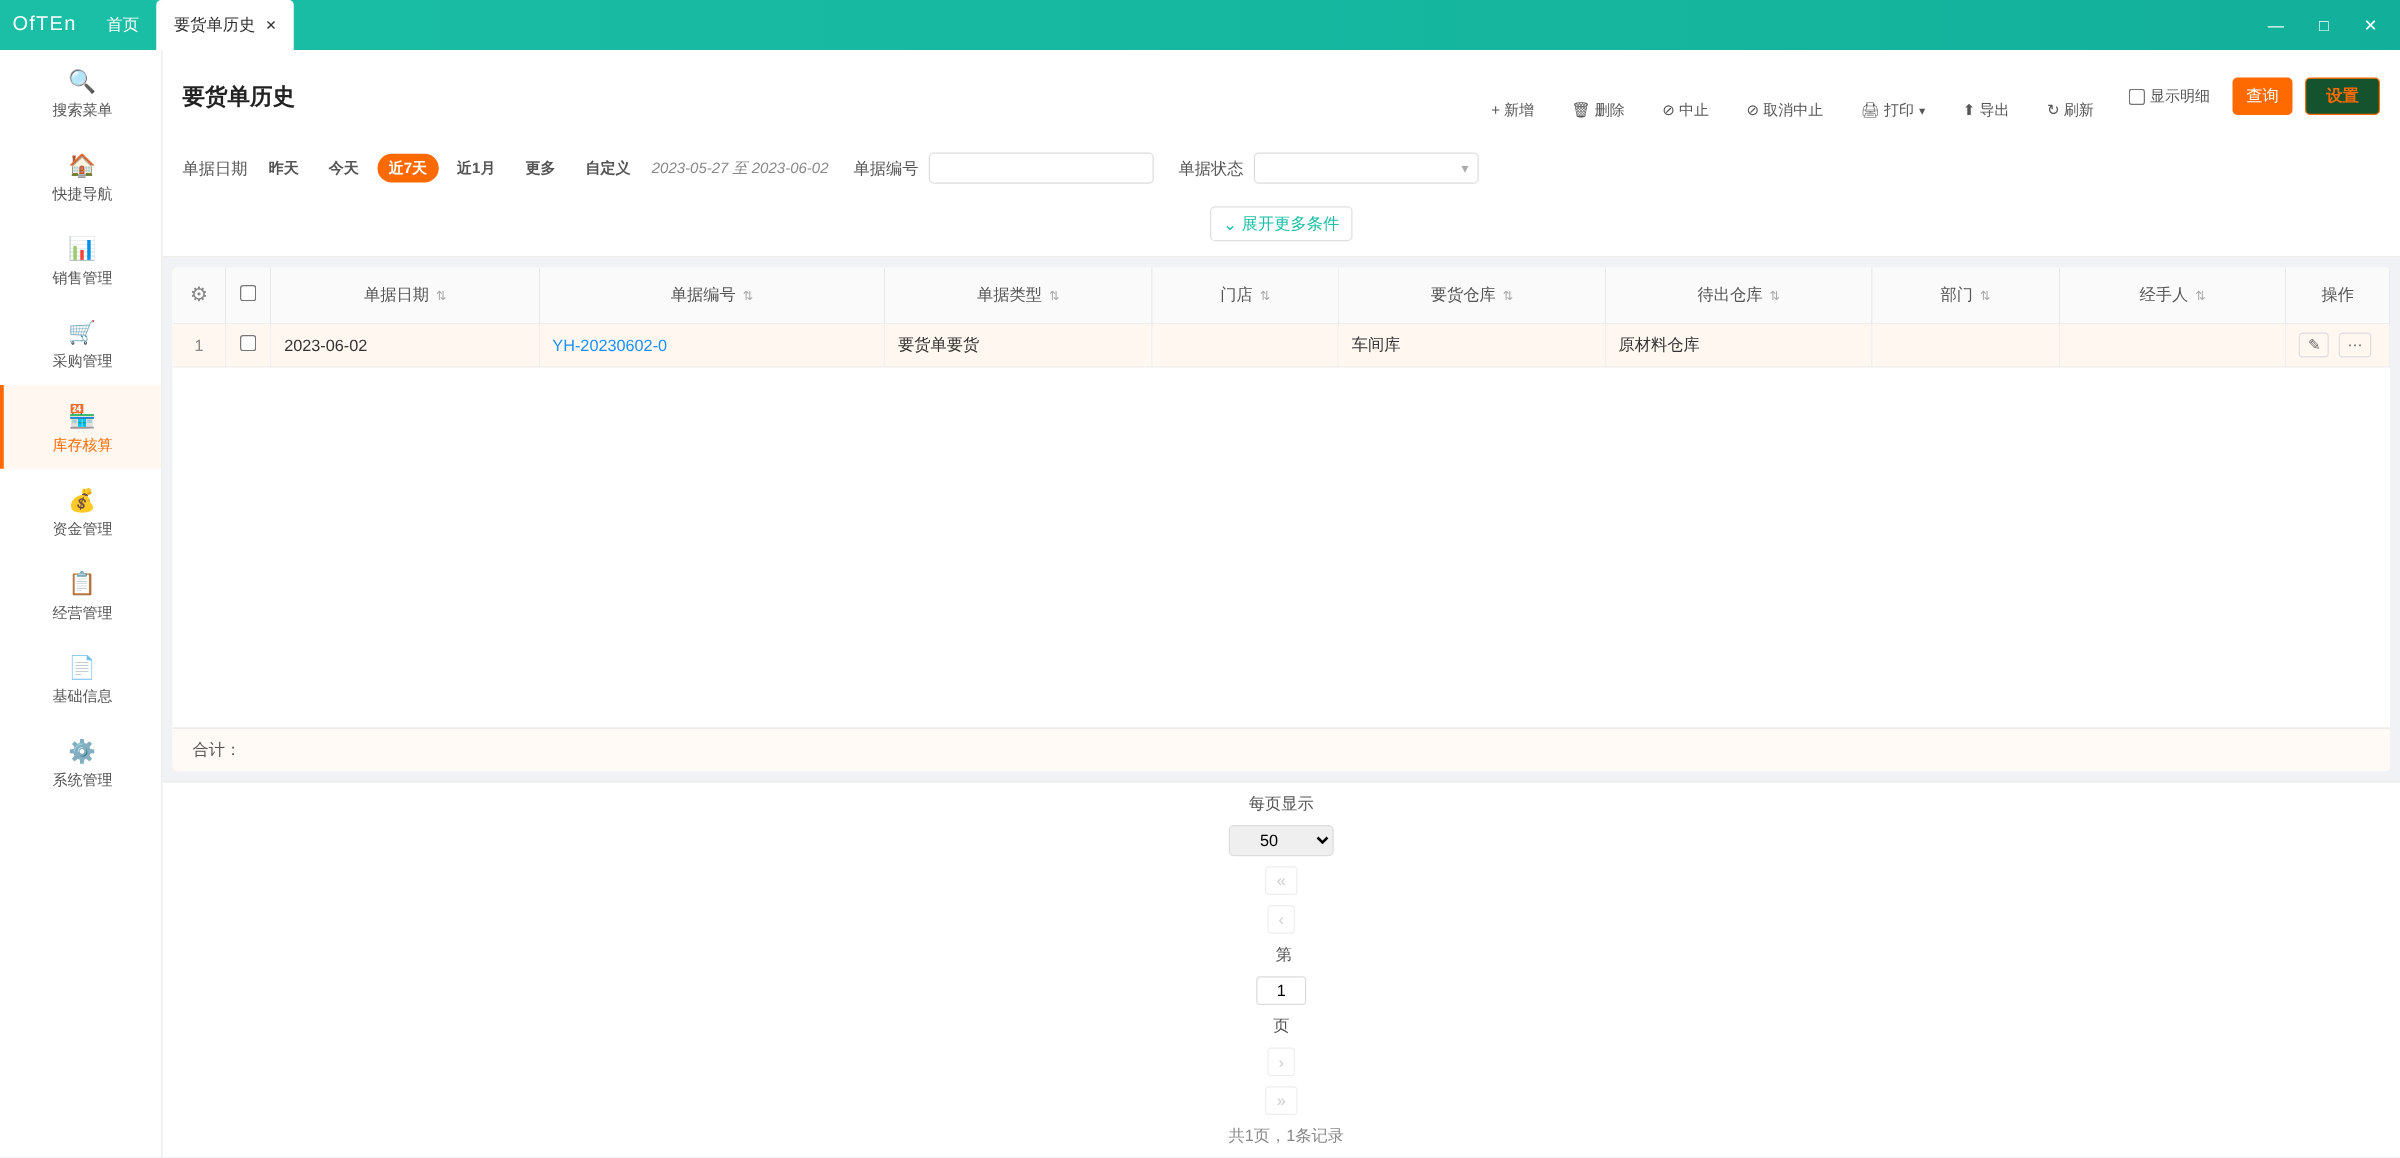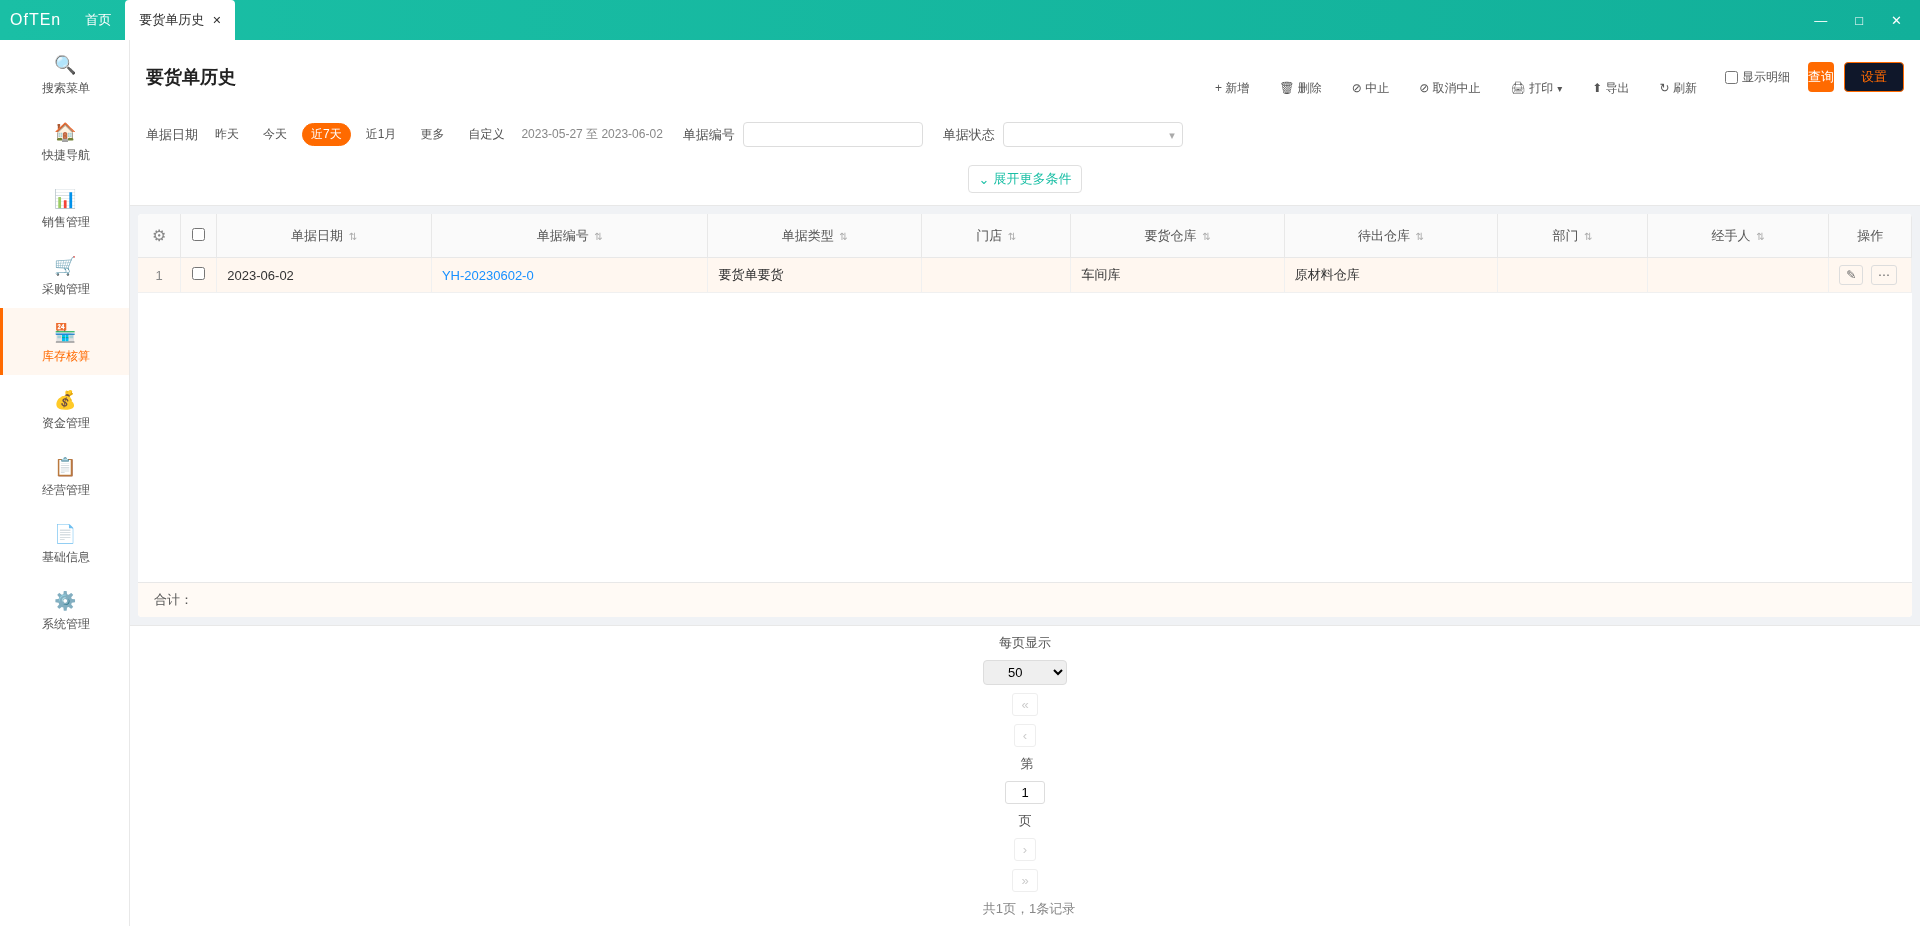--- a/index.html
+++ b/index.html
@@ -117,32 +117,33 @@
       background: none;
       border: none;
       color: #555;
       margin-top: 23px;
     }
     .btn-primary {
       background: #ff6a00;
       color: #fff;
       border: none;
       border-radius: 4px;
-      padding: 6px 0;
+      padding: 6px 11px;
       font-size: 13px;
       cursor: pointer;
     }
     .btn-setting {
-      background: #0f172a;
+      background: #14532d;
       color: #ff6a00;
       border: 1px solid #ff6a00;
       border-radius: 4px;
       padding: 5px 16px;
       font-size: 13px;
       cursor: pointer;
+      font-weight: bold;
     }
     .display-cell-btn {
       display: flex;
       align-items: center;
       gap: 4px;
       font-size: 12px;
       color: #555;
       cursor: pointer;
       padding: 4px 8px;
     }
@@ -154,35 +155,35 @@
       padding: 10px 0 8px;
       gap: 20px;
       flex-wrap: wrap;
     }
     .filter-group {
       display: flex;
       align-items: center;
       gap: 8px;
     }
     .filter-label { color: #555; font-size: 13px; white-space: nowrap; }
-    .date-shortcuts { display: flex; gap: 6px; align-items: flex-end; }
+    .date-shortcuts { display: flex; gap: 6px; align-items: flex-end; font-weight: bold; }
     .date-btn {
       padding: 2px 8px;
       border-radius: 12px;
       font-size: 12px;
       cursor: pointer;
       border: 1px solid transparent;
       color: #555;
     }
     .date-btn.active {
       background: #ff6a00;
       color: #fff;
       border-color: #ff6a00;
     }
-    .date-range { font-size: 12px; color: #888; }
+    .date-range { font-size: 12px; color: #888; font-style: italic; }
     .filter-input {
       border: 1px solid #ddd;
       border-radius: 4px;
       padding: 4px 8px;
       font-size: 13px;
       width: 180px;
       outline: none;
     }
     .filter-select {
       border: 1px solid #ddd;

